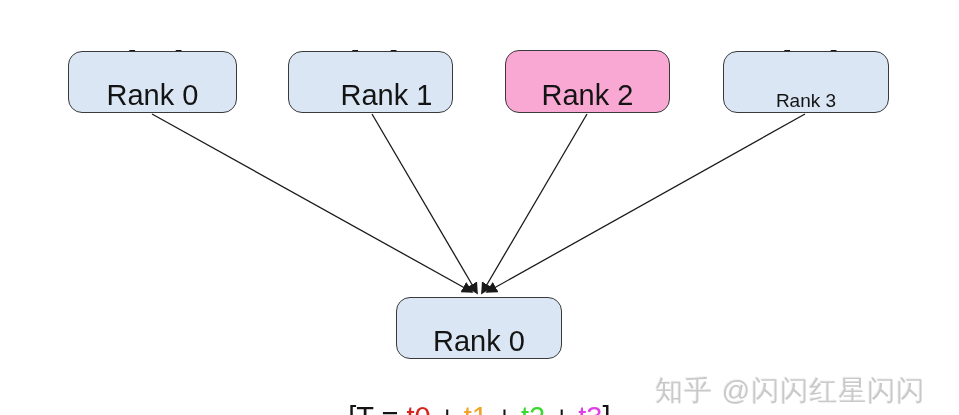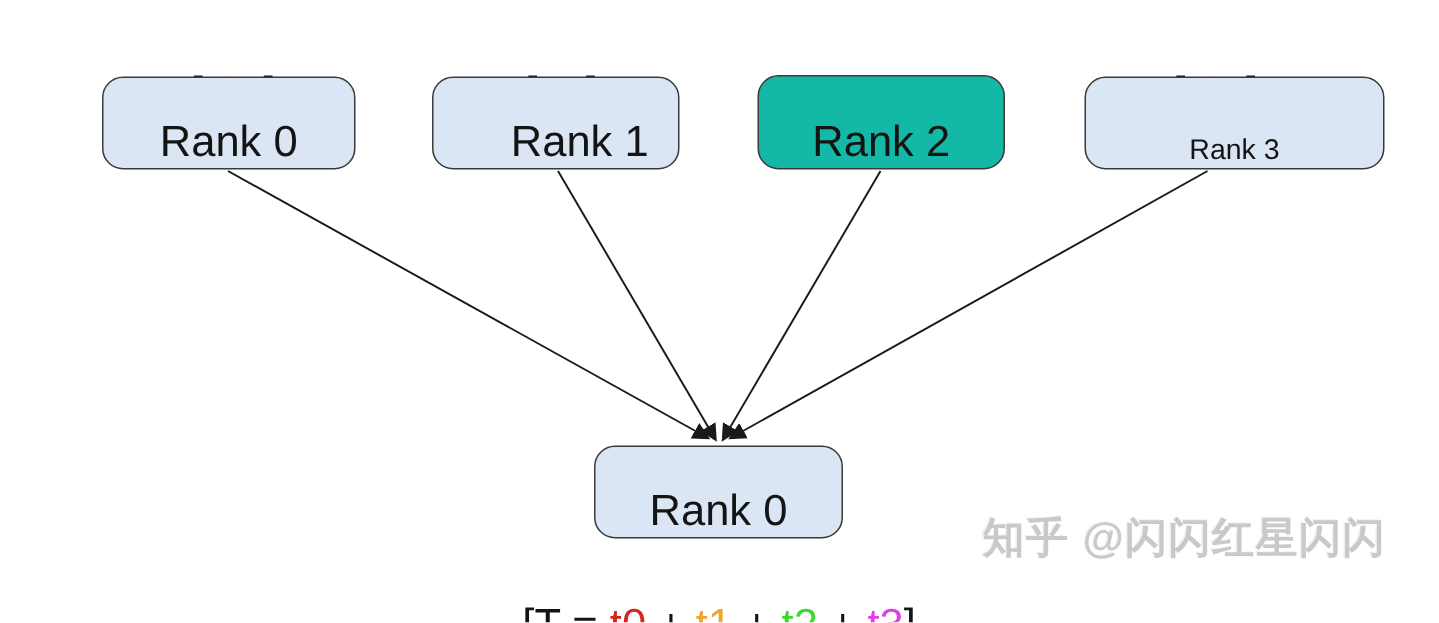--- a/index.html
+++ b/index.html
@@ -43,23 +43,23 @@
     position: absolute;
     left: 316px;
     top: 368px;
     font-size: 29px;
     white-space: pre;
     color: #141414;
   }
   .watermark {
     position: absolute;
     left: 655px;
-    top: 340px;
+    top: 372px;
     font-size: 28px;
-    font-weight: bold;
+    font-weight: normal;
     letter-spacing: 1px;
     color: #c9c9c9;
     text-shadow: 2px 2px 0 #ffffff, -1px -1px 0 #f2f2f2;
     white-space: pre;
   }
 </style>
 </head>
 <body>
 
 <div id="canvas">
@@ -88,24 +88,24 @@
   <div class="tensor-label" style="left:750px; top:8px;">
     <span>[</span><span style="color: rgb(224, 63, 232);">t3</span><span>, ]</span>
   </div>
 
   <div class="node-box" style="left: 68px; top: 51px; width: 169px; height: 62px; background: rgb(218, 230, 243); border-color: rgb(58, 58, 58);">
     <span>Rank 0</span>
   </div>
   <div class="node-box" style="left: 288px; top: 51px; width: 165px; height: 62px; background: rgb(218, 230, 243); border-color: rgb(58, 58, 58); padding-left: 32px;">
     <span>Rank 1</span>
   </div>
-  <div class="node-box" style="left: 505px; top: 50px; width: 165px; height: 63px; background: #14b8a6; border-color: rgb(58, 58, 58);">
+  <div class="node-box" style="left: 505px; top: 50px; width: 165px; height: 63px; background: #f9a8d4; border-color: rgb(58, 58, 58);">
     <span>Rank 2</span>
   </div>
-  <div class="node-box small-text" style="left: 723px; top: 51px; width: 200px; height: 62px; background: rgb(218, 230, 243); border-color: rgb(58, 58, 58);">
+  <div class="node-box small-text" style="left: 723px; top: 51px; width: 166px; height: 62px; background: rgb(218, 230, 243); border-color: rgb(58, 58, 58);">
     <span>Rank 3</span>
   </div>
 
   <div class="node-box" style="left: 396px; top: 297px; width: 166px; height: 62px; background: rgb(218, 230, 243); border-color: rgb(58, 58, 58);">
     <span>Rank 0</span>
   </div>
 
   <div class="formula">
     <span>[T = </span><span style="color: rgb(214, 37, 31);">t0</span><span> + </span><span style="color: rgb(240, 163, 42);">t1</span><span> + </span><span style="color: rgb(59, 217, 47);">t2</span><span> + </span><span style="color: rgb(224, 63, 232);">t3</span><span>]</span>
   </div>

